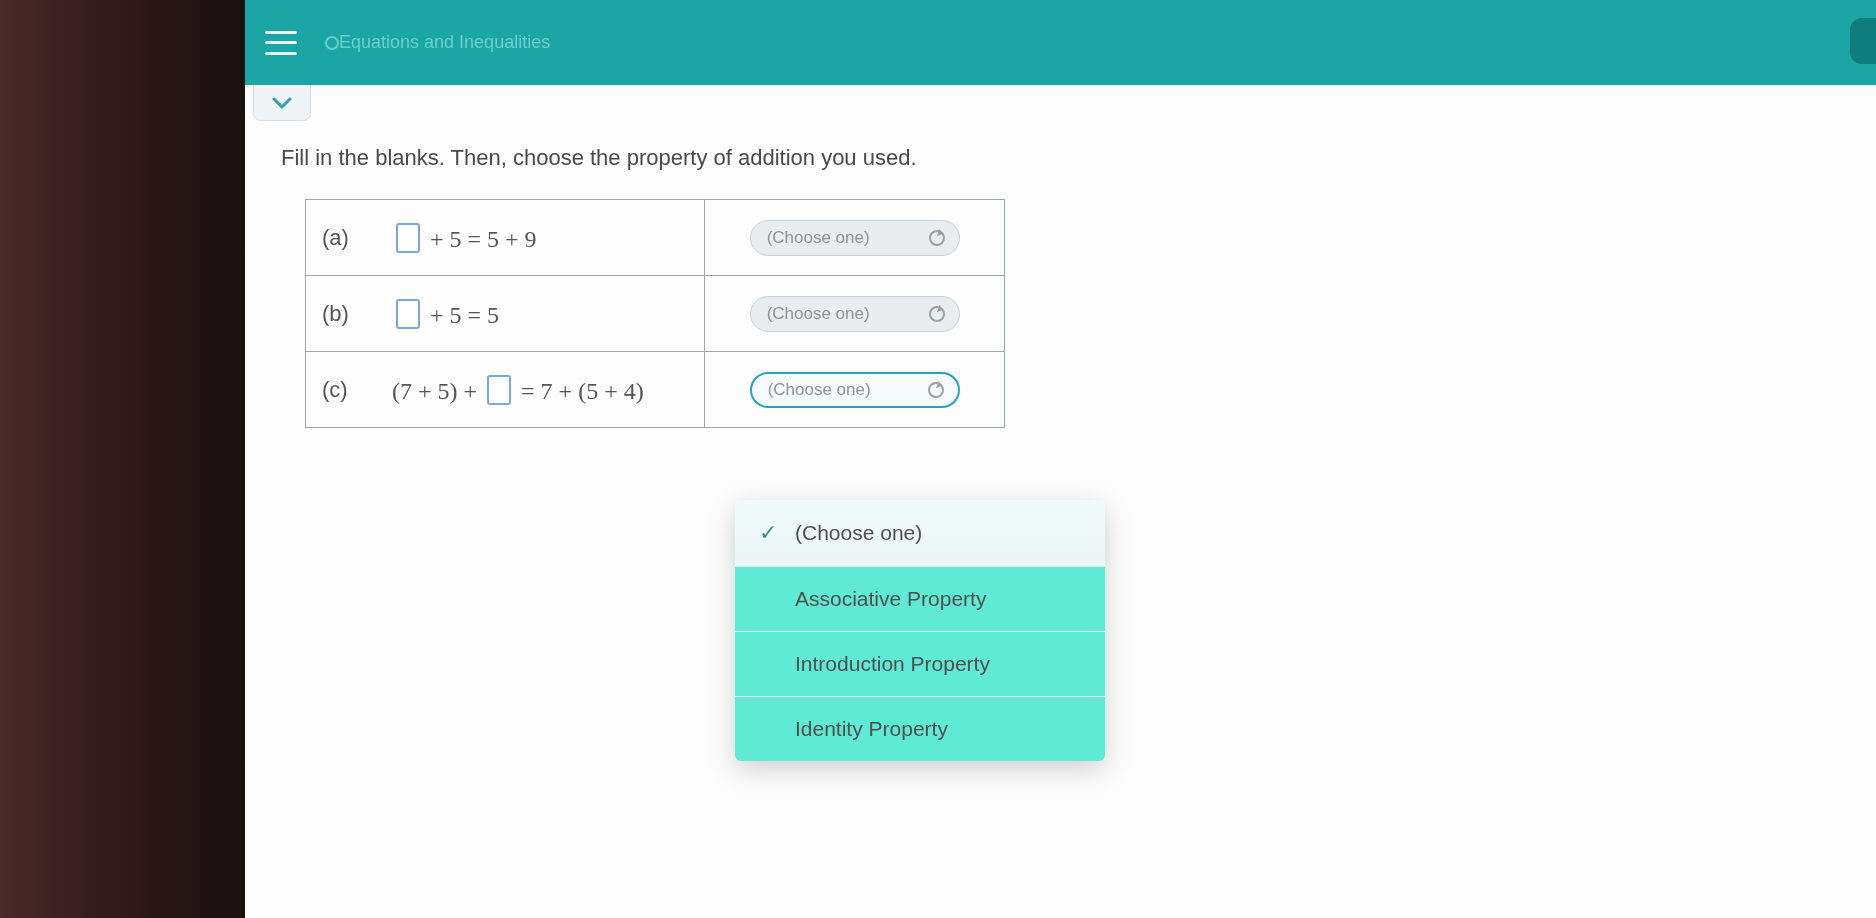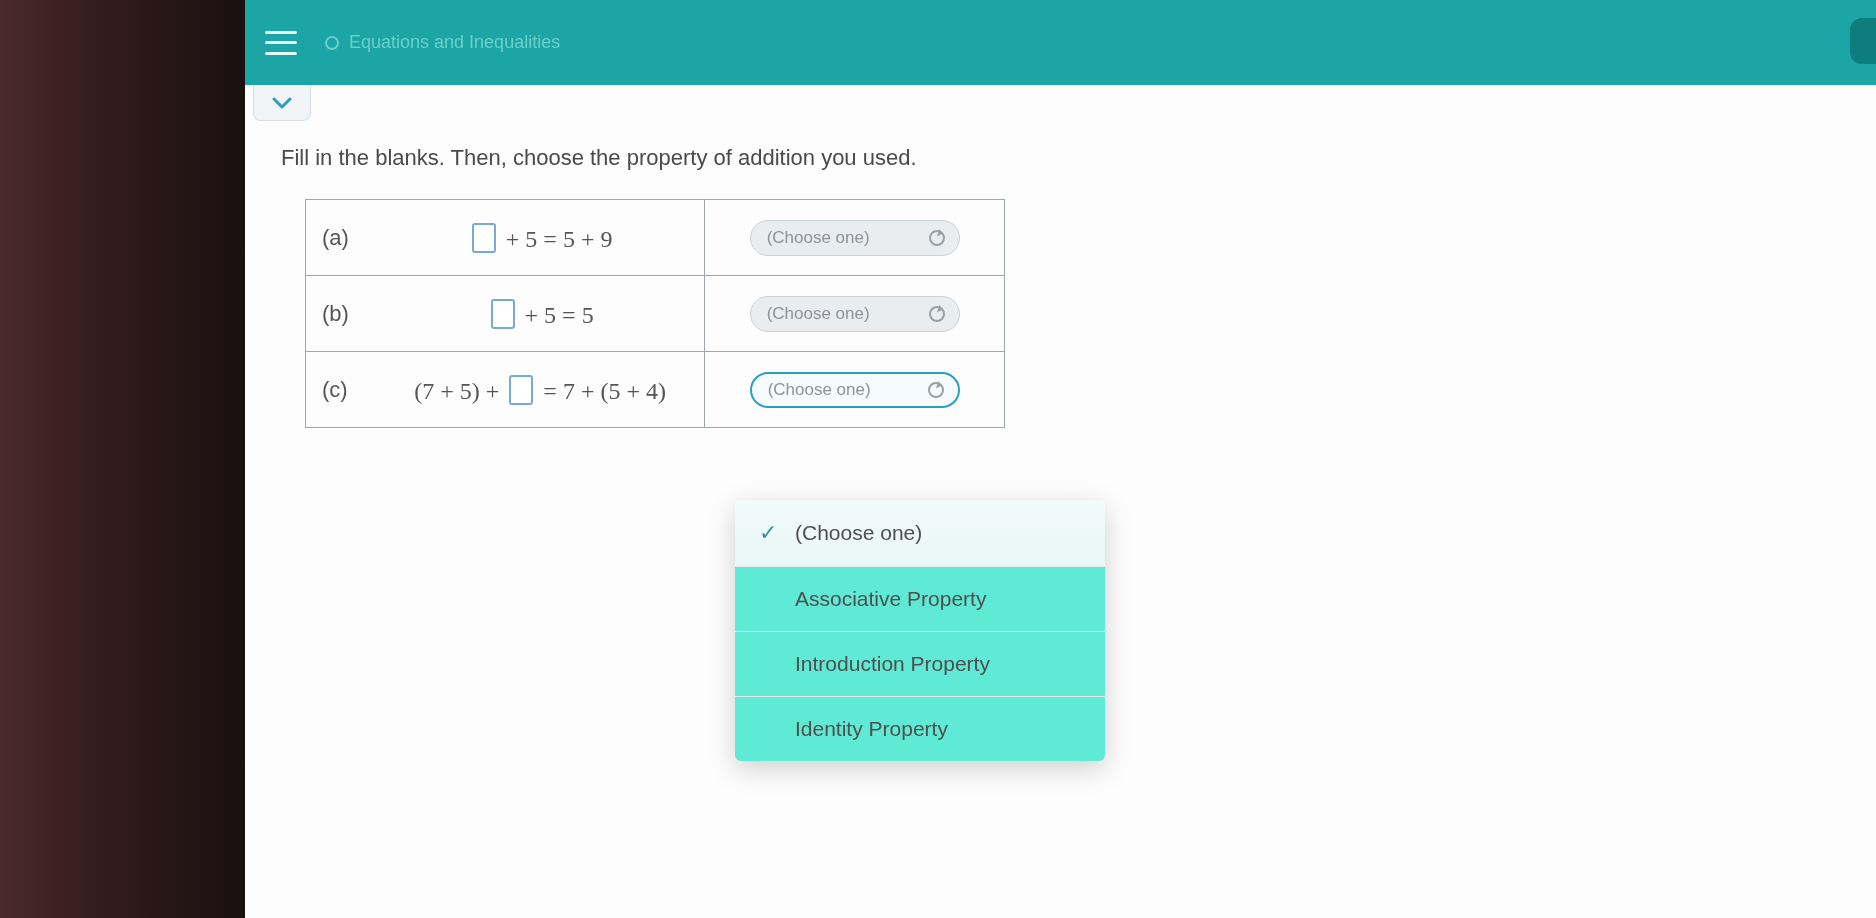--- a/index.html
+++ b/index.html
@@ -34,21 +34,21 @@
   }
   .hamburger {
     width: 32px; height: 24px;
     display: flex; flex-direction: column; justify-content: space-between;
     margin-right: 28px;
     cursor: pointer;
   }
   .hamburger span { height: 3px; background: #e5f6f4; border-radius: 2px; }
   .topbar-lines { display: flex; flex-direction: column; gap: 6px; }
   .breadcrumb {
-    font-size: 18px; color: #7fd9d2; display: flex; align-items: center; gap: 10px;
+    font-size: 18px; color: #7fd9d2; display: flex; align-items: center; gap: 0;
     opacity: .8;
   }
   .breadcrumb .dot {
     width: 14px; height: 14px; border: 2px solid #7fd9d2; border-radius: 50%;
     display: inline-block;
   }
   .subtitle { font-size: 20px; color: #d7f1ee; }
   .right-pill {
     position: absolute; right: 0; top: 18px;
     width: 26px; height: 46px;
@@ -94,21 +94,21 @@
   .col-eq { width: 400px; }
   .col-sel { width: 300px; text-align: center; }
 
   .eq-wrap {
     display: flex; align-items: center; height: 100%;
     padding: 0 16px;
     color: #555;
     font-size: 22px;
   }
   .eq-label { width: 70px; }
-  .eq-expr { flex: 1; text-align: center; font-family: "Times New Roman", serif; font-size: 24px; }
+  .eq-expr { flex: 1; text-align: left; font-family: "Times New Roman", serif; font-size: 24px; }
   .blank-box {
     display: inline-block;
     width: 24px; height: 30px;
     border: 2px solid #7aa9d4;
     border-radius: 3px;
     vertical-align: -6px;
     background: #fff;
     margin: 0 4px;
   }
 

